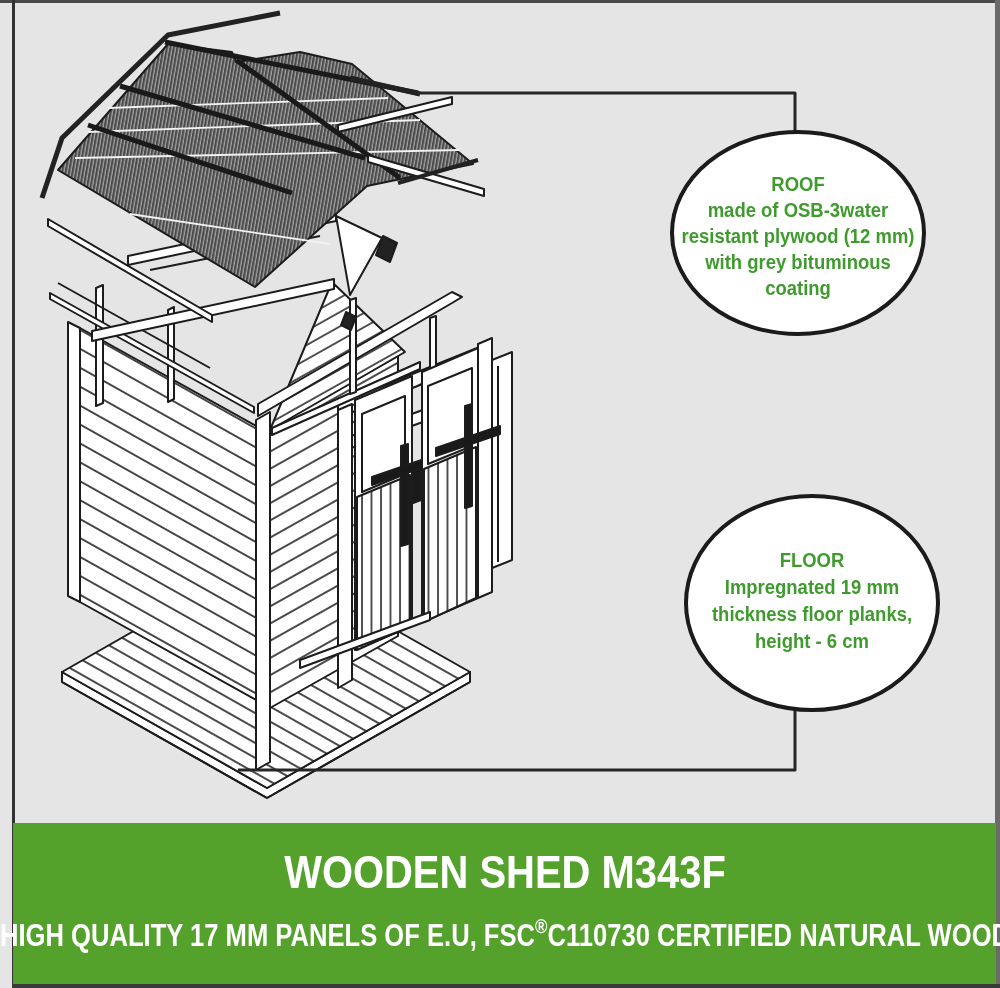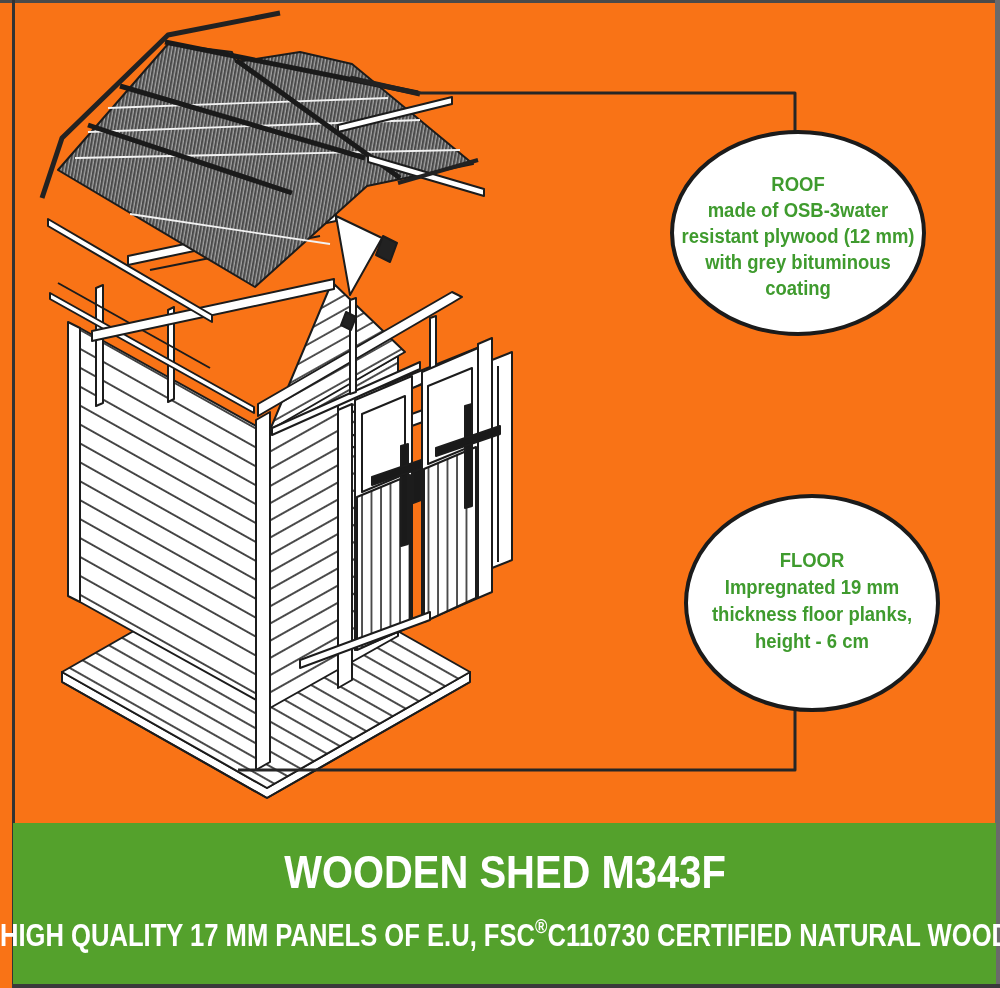--- a/index.html
+++ b/index.html
@@ -1,16 +1,16 @@
 <!DOCTYPE html>
 <html><head>
 <meta charset="utf-8">
 <style>
   html,body{margin:0;padding:0;background:#ffffff;}
-  .stage{position:relative;width:1000px;height:988px;background:#f97316;overflow:hidden;
+  .stage{position:relative;width:1000px;height:988px;background:#e5e5e5;overflow:hidden;
          font-family:"Liberation Sans", sans-serif;}
   svg{position:absolute;left:0;top:0;}
   text{font-family:"Liberation Sans", sans-serif;}
 </style>
 </head>
 <body>
 
 <div class="stage">
 <svg width="1000" height="988" viewBox="0 0 1000 988">
   <defs>

